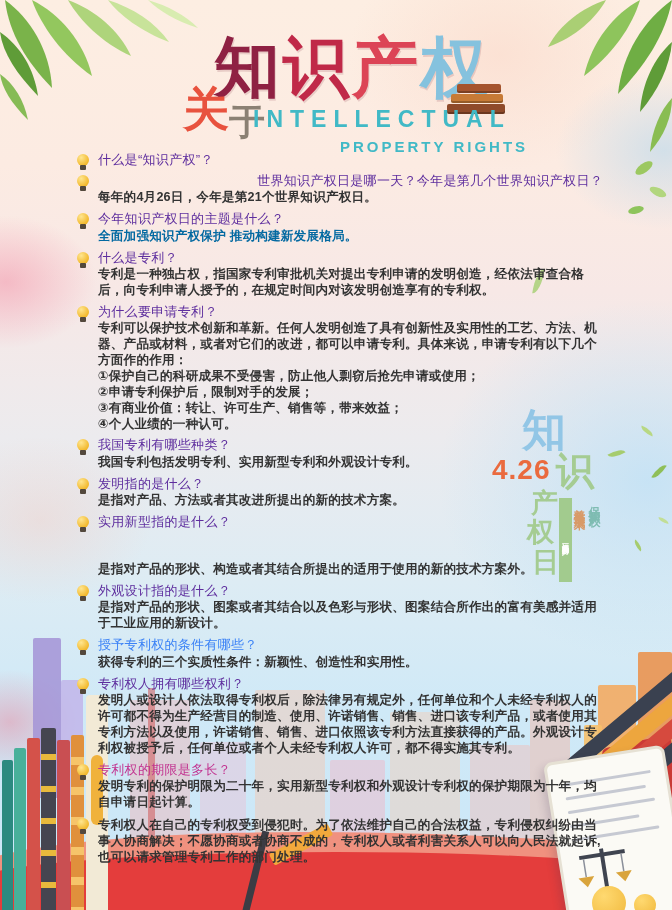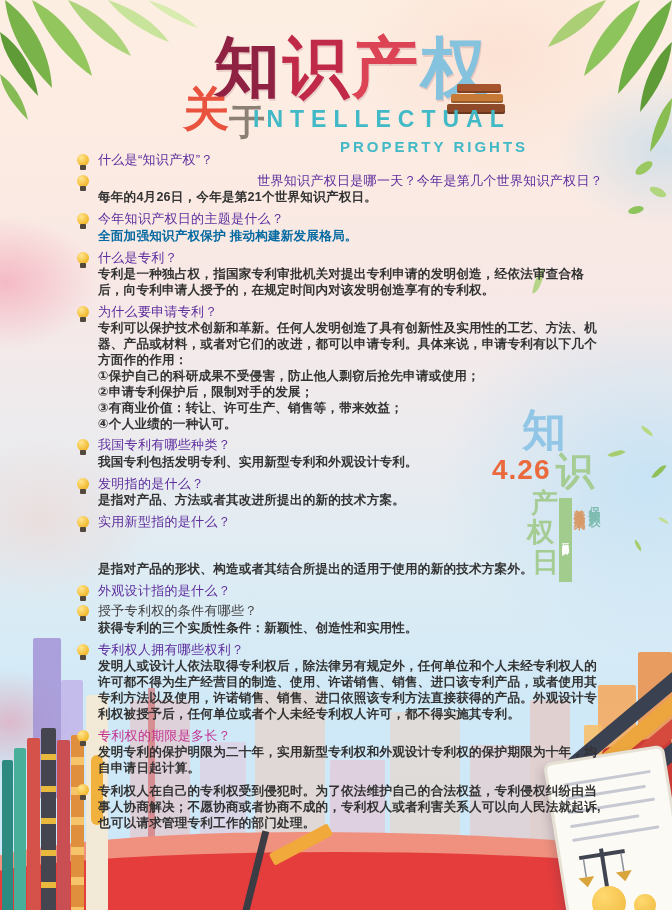--- a/index.html
+++ b/index.html
@@ -217,24 +217,25 @@
     <div class="a" style="color: rgb(51, 51, 51);">是指对产品、方法或者其改进所提出的新的技术方案。</div>
   </div>
     <div class="qa">
     <span class="bulb"></span>
     <div class="q" style="color: rgb(94, 46, 158);">实用新型指的是什么？</div>
     <div class="a" style="color: rgb(51, 51, 51); margin-top: 32px;">是指对产品的形状、构造或者其结合所提出的适用于使用的新的技术方案外。</div>
   </div>
     <div class="qa">
     <span class="bulb"></span>
     <div class="q" style="color: rgb(94, 46, 158);">外观设计指的是什么？</div>
-  </div>
-    <div class="qa">
-    <span class="bulb"></span>
-    <div class="q" style="color: #404040;">授予专利权的条件有哪些？</div>
+    <div class="a" style="color: rgb(51, 51, 51);">是指对产品的形状、图案或者其结合以及色彩与形状、图案结合所作出的富有美感并适用于工业应用的新设计。</div>
+  </div>
+    <div class="qa">
+    <span class="bulb"></span>
+    <div class="q" style="color: #3b82f6;">授予专利权的条件有哪些？</div>
     <div class="a" style="color: rgb(51, 51, 51);">获得专利的三个实质性条件：新颖性、创造性和实用性。</div>
   </div>
     <div class="qa">
     <span class="bulb"></span>
     <div class="q" style="color: rgb(94, 46, 158);">专利权人拥有哪些权利？</div>
     <div class="a" style="color: rgb(51, 51, 51);">发明人或设计人依法取得专利权后，除法律另有规定外，任何单位和个人未经专利权人的许可都不得为生产经营目的制造、使用、许诺销售、销售、进口该专利产品，或者使用其专利方法以及使用，许诺销售、销售、进口依照该专利方法直接获得的产品。外观设计专利权被授予后，任何单位或者个人未经专利权人许可，都不得实施其专利。</div>
   </div>
     <div class="qa">
     <span class="bulb"></span>
     <div class="q" style="color: rgb(194, 51, 144);">专利权的期限是多长？</div>

